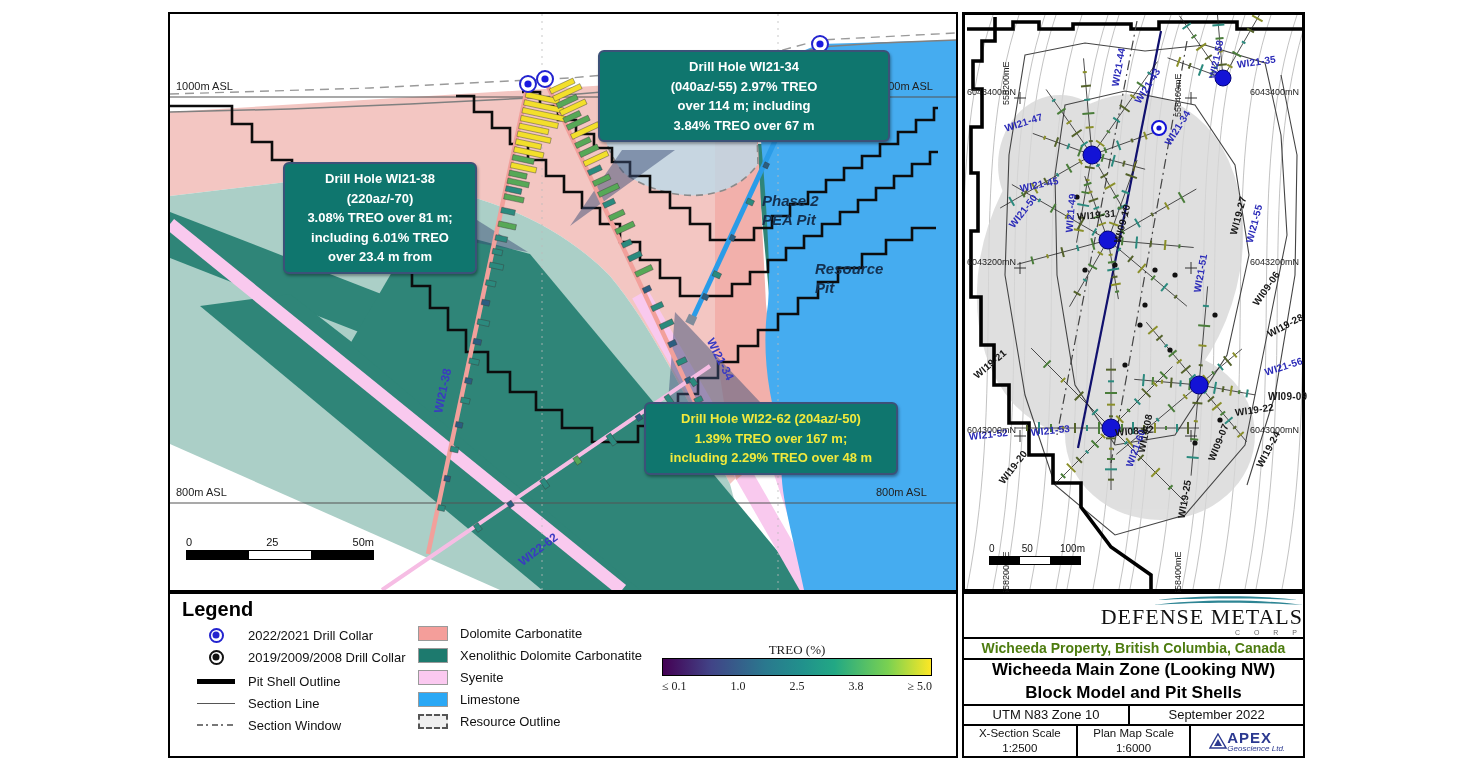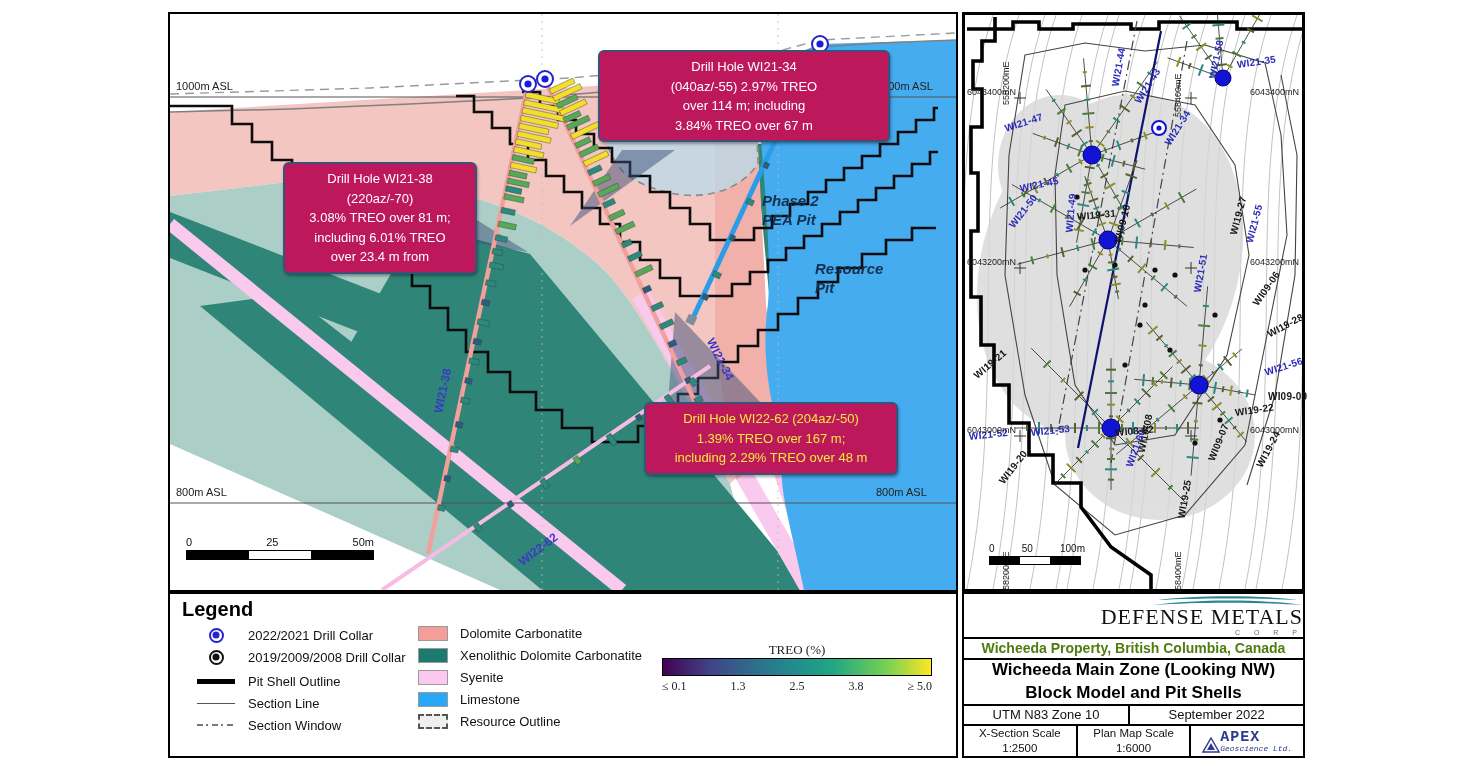--- a/index.html
+++ b/index.html
@@ -12,22 +12,22 @@
   #titleBlock{left:962px;top:592px;width:343px;height:166px;display:flex;flex-direction:column;}
   .fillsvg{position:absolute;left:0;top:0;}
 
   
   .elev{position:absolute;font-size:11px;color:#222;white-space:nowrap;}
   .pitlabel{position:absolute;font-size:15px;font-weight:700;font-style:italic;color:#14304f;
             line-height:1.25;white-space:nowrap;}
   .pitlabel span{display:block;}
   .tracelabel{position:absolute;font-size:12px;font-weight:700;color:#3a3ac2;
               transform-origin:left center;white-space:nowrap;}
-  .callout{position:absolute;background:#be185d;border:2px solid #3c5178;border-radius:6px;
-           color:#fff;font-weight:400;font-size:13px;text-align:center;line-height:1.5;
+  .callout{position:absolute;background:#0f766e;border:2px solid #3c5178;border-radius:6px;
+           color:#fff;font-weight:700;font-size:13px;text-align:center;line-height:1.5;
            padding:5px 4px;box-shadow:1px 2px 3px rgba(0,0,0,.35);}
   .callout span{display:block;white-space:nowrap;}
   .callout.yellow{color:#f2ea3c;}
 
   
   .scalebar{position:absolute;}
   .sb-labels{display:flex;justify-content:space-between;font-size:11px;color:#111;margin-bottom:2px;}
   .sb-bar{display:flex;border:1px solid #000;height:8px;}
   .sb-bar i{display:block;height:100%;}
   .sb-black{background:#000;} .sb-white{background:#fff;}
@@ -70,21 +70,21 @@
   .tb-sub{height:22px;display:flex;align-items:center;justify-content:center;font-size:14px;color:#4d7c0f;font-weight:bold;}
   .tb-main{height:46px;display:flex;flex-direction:column;align-items:center;justify-content:center;
            font-size:17px;font-weight:700;color:#000;line-height:1.3;}
   .tb-utm{height:22px;display:flex;}
   .tb-utm div{flex:1;display:flex;align-items:center;justify-content:center;font-size:13px;color:#111;box-sizing:border-box;}
   .tb-utm div:first-child{border-right:2px solid #000;flex:0 0 49%;}
   .tb-scales{flex:1;display:flex;border-bottom:none;}
   .tb-cell{flex:1;display:flex;flex-direction:column;align-items:center;justify-content:center;
            font-size:11.5px;color:#111;border-right:2px solid #000;box-sizing:border-box;line-height:1.3;}
   .tb-cell:last-child{border-right:none;}
-  .apex-wrap{display:flex;align-items:flex-end;gap:0;font-family:Liberation Mono, monospace;}
+  .apex-wrap{display:flex;align-items:center;gap:0;}
   .apex-text{display:flex;flex-direction:column;align-items:flex-start;line-height:1;}
   .apex-name{font-size:15px;font-weight:700;color:#2b3990;letter-spacing:1px;}
   .apex-sub{font-size:8px;font-style:italic;color:#2b3990;}
 </style>
 </head>
 <body>
 
 <div class="stage">
 
   <div class="panel" id="xsection">
@@ -333,21 +333,21 @@
     <div class="lg-row" style="left:248px;top:118px">
       <span class="rock-swatch dashed-swatch"></span>
       <span class="lg-label">Resource Outline</span>
       </div>
 
     <div class="colorbar-wrap">
       <div class="cb-title">TREO (%)</div>
       <div class="cb-bar" style="background: linear-gradient(90deg, rgb(68, 1, 84) 0%, rgb(65, 68, 135) 18%, rgb(42, 120, 142) 38%, rgb(33, 145, 140) 52%, rgb(34, 168, 132) 64%, rgb(122, 209, 81) 84%, rgb(253, 231, 37) 100%);"></div>
       <div class="cb-ticks">
         <span>≤ 0.1</span>
-        <span>1.3</span>
+        <span>1.0</span>
         <span>2.5</span>
         <span>3.8</span>
         <span>≥ 5.0</span>
       </div>
     </div>
   </div>
 
   <div class="panel" id="planPanel">
     <svg class="fillsvg" width="337" height="574" viewBox="0 0 337 574">
       <g id="contours">

